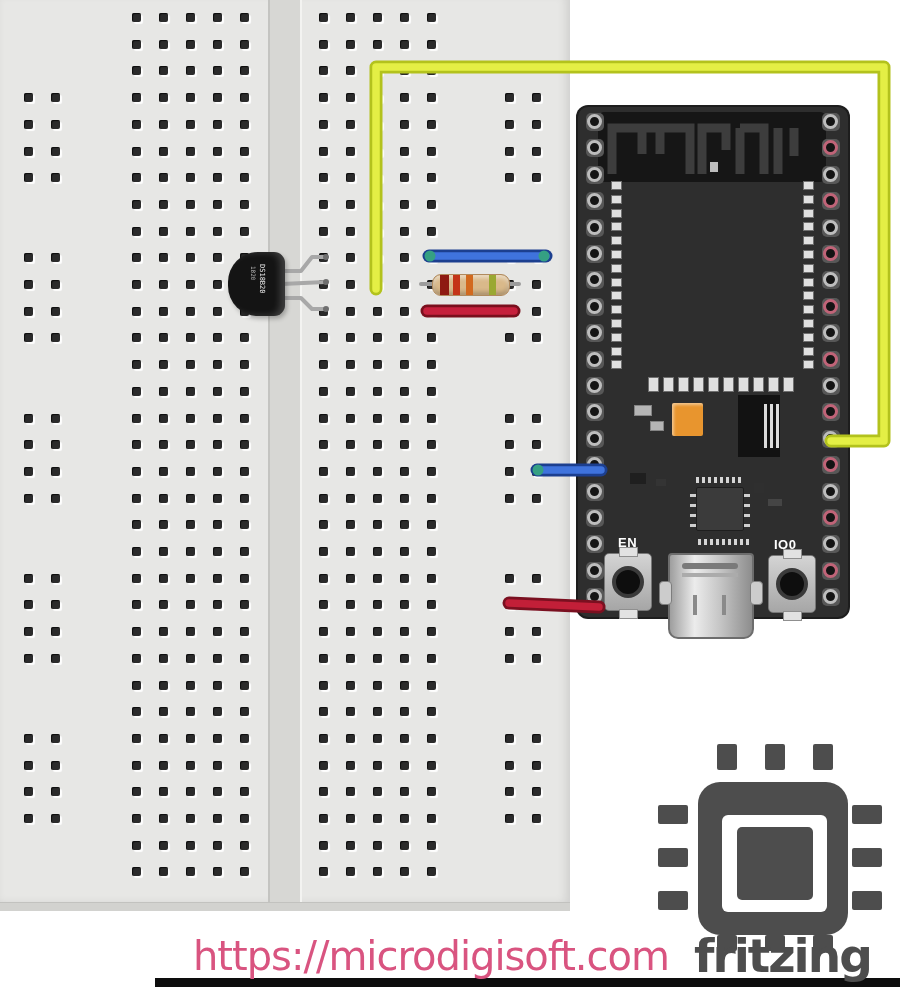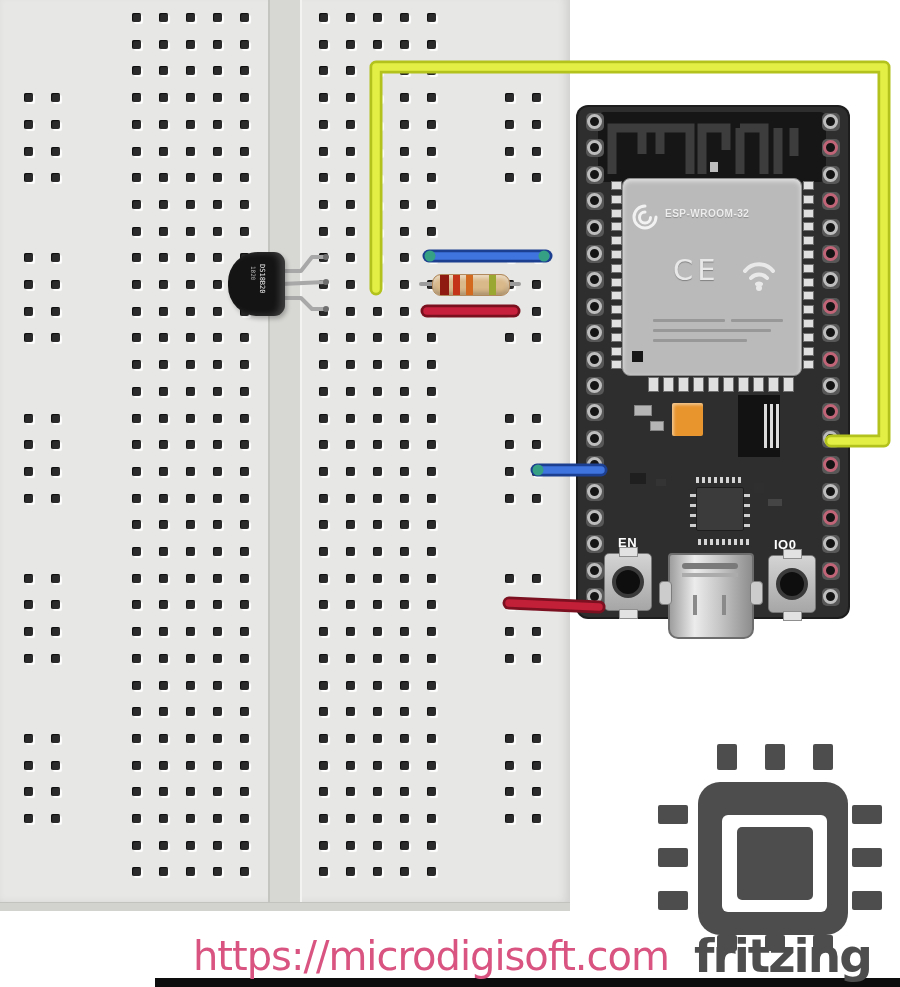--- a/index.html
+++ b/index.html
@@ -643,36 +643,20 @@
           <i></i>
         </div>
         <div class="pin pink" style="left: 244px; top: 454.8px;">
           <i></i>
         </div>
         <div class="pin" style="left: 244px; top: 481.2px;">
           <i></i>
         </div>
       </div>
 
-    <div class="abs" id="module">
-      <svg class="abs" style="left:8px;top:24px;" width="28" height="28">
-        <path d="M14,3 a11,11 0 1,0 11,11 M14,9 a5.5,5.5 0 1,0 5.5,5.5" fill="none" stroke="#f2f2f2" stroke-width="3" stroke-linecap="round"></path>
-      </svg>
-      <div class="abs" id="module-label">ESP-WROOM-32</div>
-      <div class="abs" id="ce-mark">CE</div>
-      <svg class="abs" style="left:114px;top:72px;" width="48" height="42">
-        <path d="M8,20 a18,18 0 0,1 28,0 M14,27 a11,11 0 0,1 16,0 M20,33 a5,5 0 0,1 4,0" fill="none" stroke="#e9e9e9" stroke-width="4" stroke-linecap="round"></path>
-        <circle cx="22" cy="37" r="3" fill="#e9e9e9"></circle>
-      </svg>
-      <div class="mbar" style="left:30px;top:140px;width:72px;"></div>
-      <div class="mbar" style="left:108px;top:140px;width:52px;"></div>
-      <div class="mbar" style="left:30px;top:150px;width:118px;"></div>
-      <div class="mbar" style="left:30px;top:160px;width:94px;"></div>
-      <div class="abs" id="module-dot"></div>
-    </div>
 
     <div class="abs" id="castellations">
         <div class="castel" style="left: 33px; top: 74px; width: 9px; height: 7px;"></div>
         <div class="castel" style="left: 225px; top: 74px; width: 9px; height: 7px;"></div>
         <div class="castel" style="left: 33px; top: 87.8px; width: 9px; height: 7px;"></div>
         <div class="castel" style="left: 225px; top: 87.8px; width: 9px; height: 7px;"></div>
         <div class="castel" style="left: 33px; top: 101.6px; width: 9px; height: 7px;"></div>
         <div class="castel" style="left: 225px; top: 101.6px; width: 9px; height: 7px;"></div>
         <div class="castel" style="left: 33px; top: 115.4px; width: 9px; height: 7px;"></div>
         <div class="castel" style="left: 225px; top: 115.4px; width: 9px; height: 7px;"></div>

